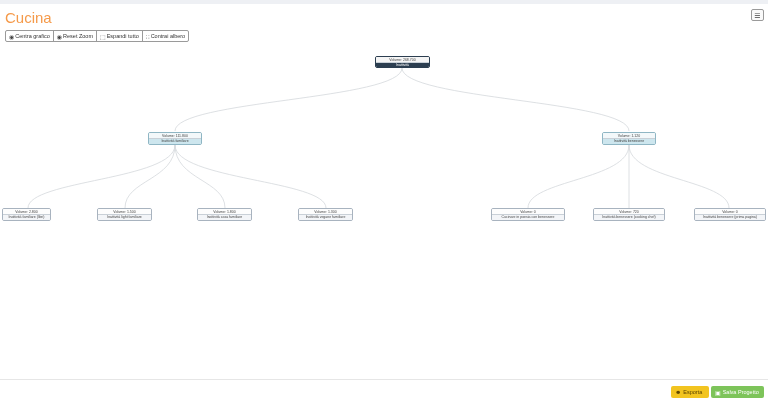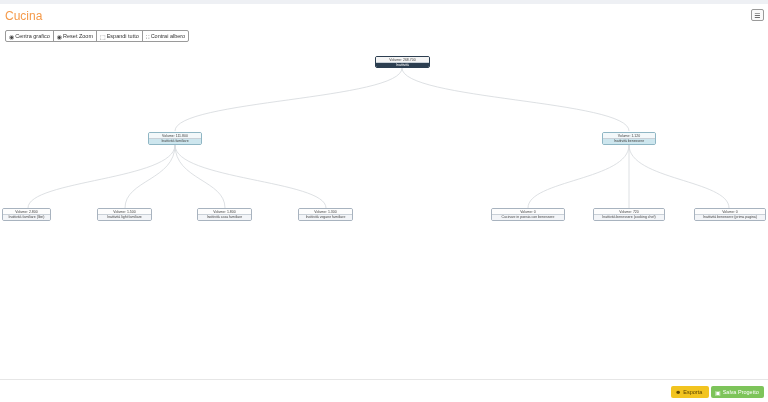--- a/index.html
+++ b/index.html
@@ -1,18 +1,18 @@
 <!DOCTYPE html>
 <html><head>
 <meta charset="utf-8">
 <style>
   * { box-sizing: border-box; margin: 0; padding: 0; }
   html, body { width: 768px; height: 402px; overflow: hidden; background: #fff; font-family: "Liberation Sans", sans-serif; }
   .topbar { position: absolute; left: 0; top: 0; width: 768px; height: 4px; background: #eef0f4; }
-  .title { position: absolute; left: 5px; top: 9px; font-size: 12px; color: #f59a4a; }
+  .title { position: absolute; left: 5px; top: 9px; font-size: 15px; color: #f59a4a; }
   .menu-btn { position: absolute; left: 751px; top: 9px; width: 13px; height: 12px; border: 1px solid #9a9a9a; border-radius: 2px; background: #fafafa; display: flex; align-items: center; justify-content: center; }
   .menu-btn span { font-size: 7px; line-height: 7px; color: #444; }
   .toolbar { position: absolute; left: 5px; top: 30px; height: 12px; display: flex; border: 1px solid #9a9a9a; border-radius: 2px; background: #fff; }
   .tb-btn { height: 100%; display: flex; align-items: center; padding: 0 3px; font-size: 5.5px; color: #333; border-right: 1px solid #9a9a9a; cursor: pointer; white-space: nowrap; }
   .tb-btn:last-child { border-right: none; }
   .tb-btn .ic { font-size: 6px; margin-right: 1px; color: #444; }
   svg.links { position: absolute; left: 0; top: 0; }
   .node { position: absolute; border: 1px solid #a8b3bf; border-radius: 2px; background: #fff; font-size: 3.5px; color: #444; text-align: center; overflow: hidden; }
   .node .vol { height: 6px; line-height: 6px; border-bottom: 1px solid #c9d0d7; background: #fdfdfd; position: relative; }
   .node .name { height: 5px; line-height: 5px; }

